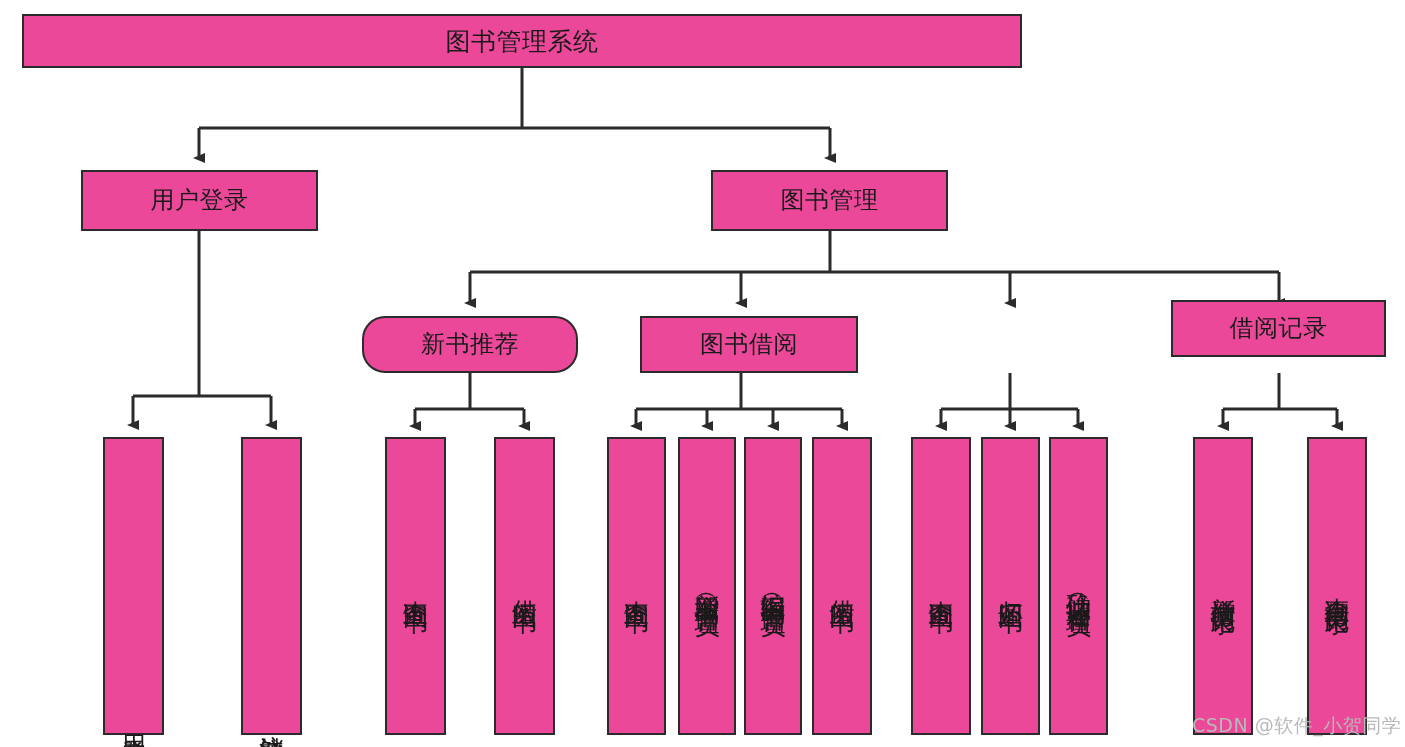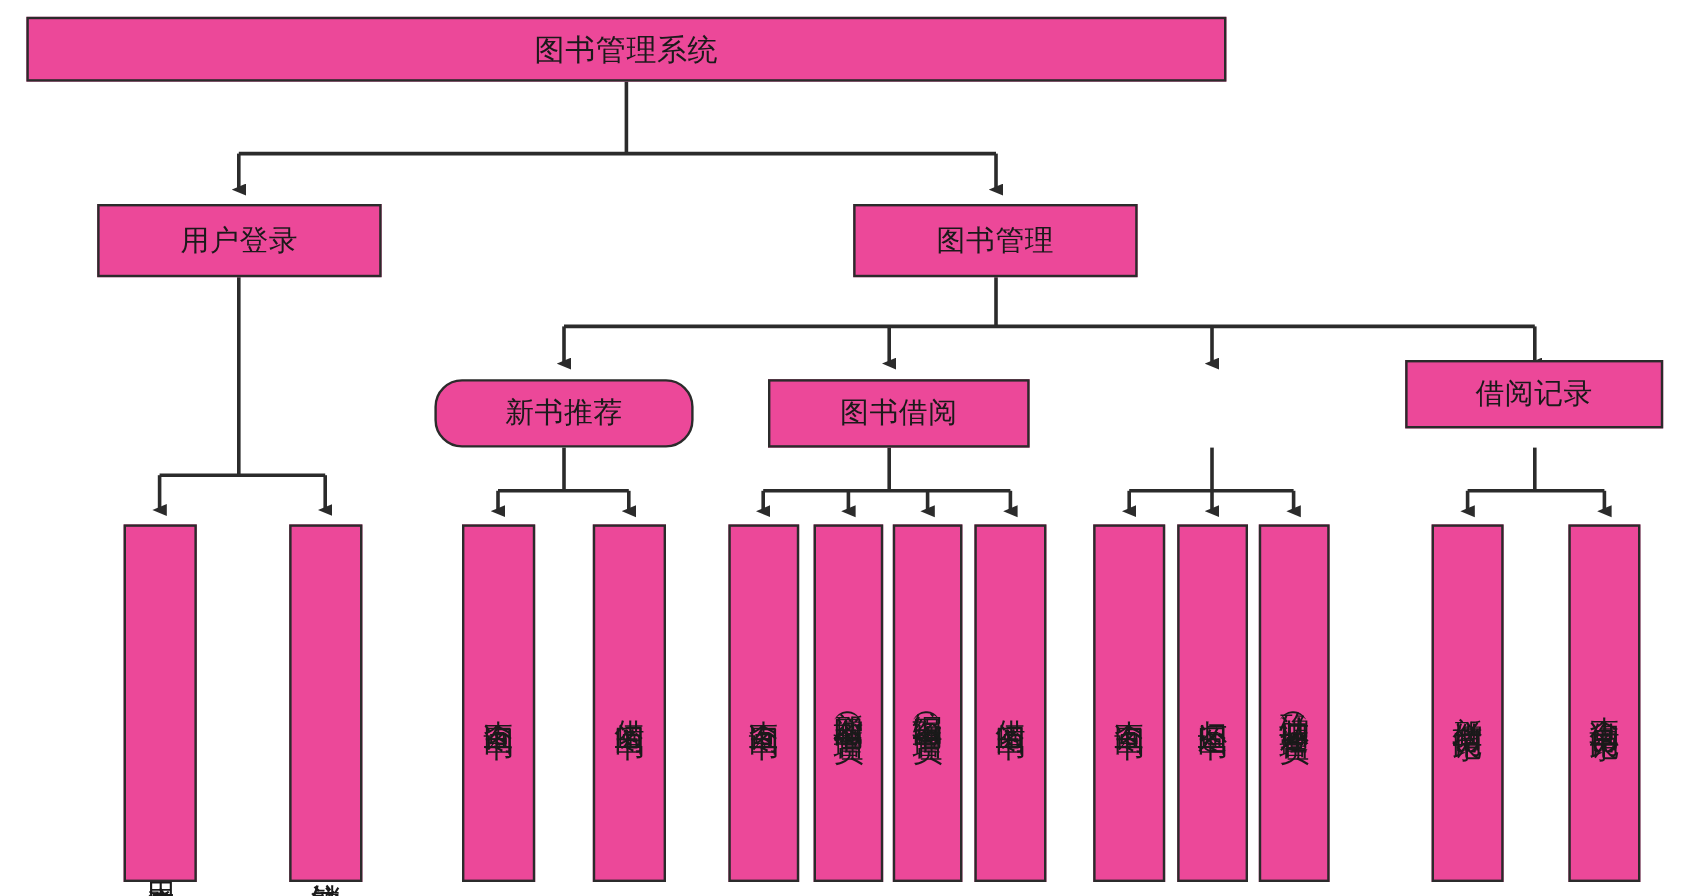--- a/index.html
+++ b/index.html
@@ -190,14 +190,15 @@
     <span class="label">确认归还（管理员）</span>
   </div>
 
   <div class="node vert" style="left:1193px; top:437px; width:60px; height:298px;">
     <span class="label">新增借阅记录</span>
   </div>
   <div class="node vert" style="left:1307px; top:437px; width:60px; height:298px;">
     <span class="label">查询借阅记录</span>
   </div>
 
+  <div class="watermark" style="left:1192px; top:713px;">CSDN @软件_小贺同学</div>
 
 </div>
 
 </body></html>

